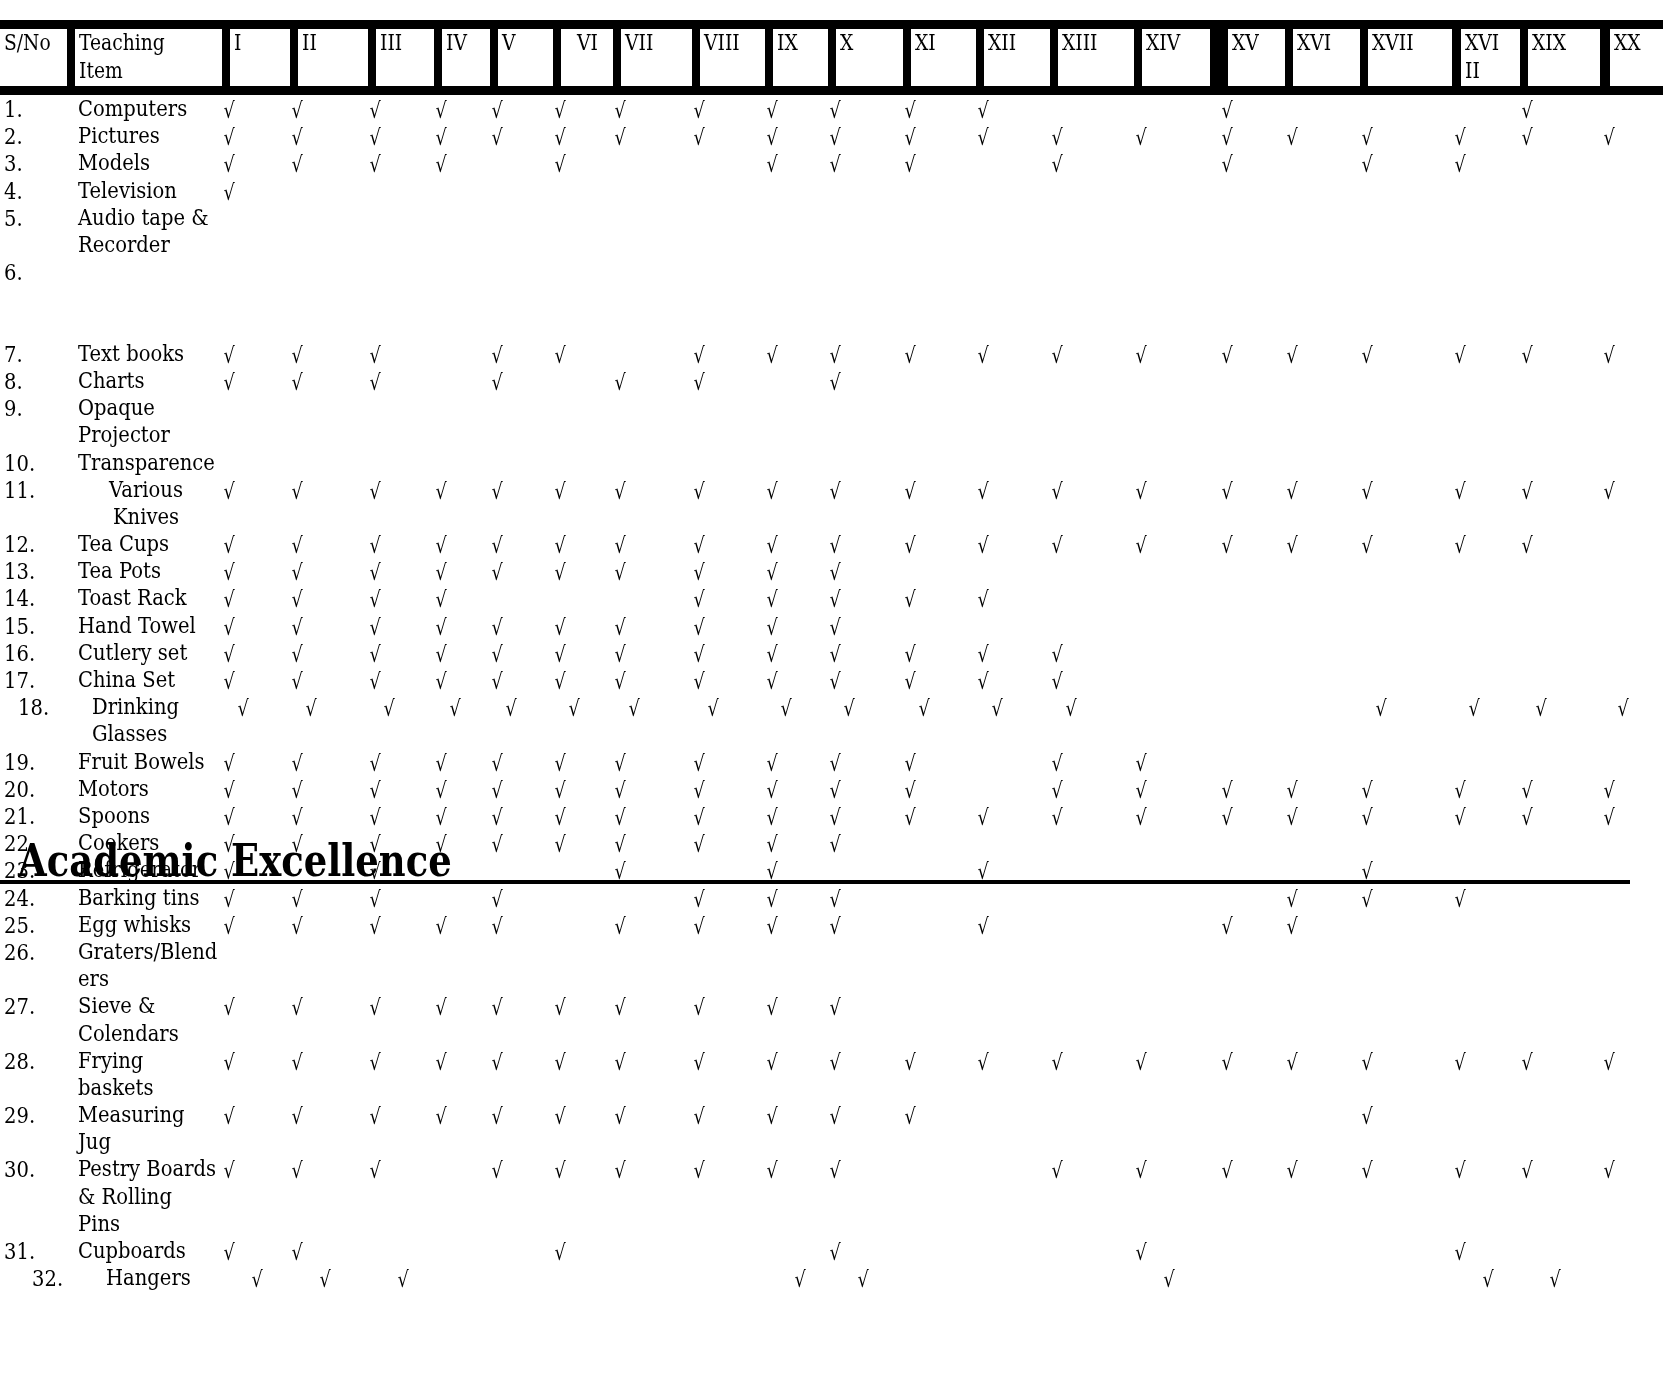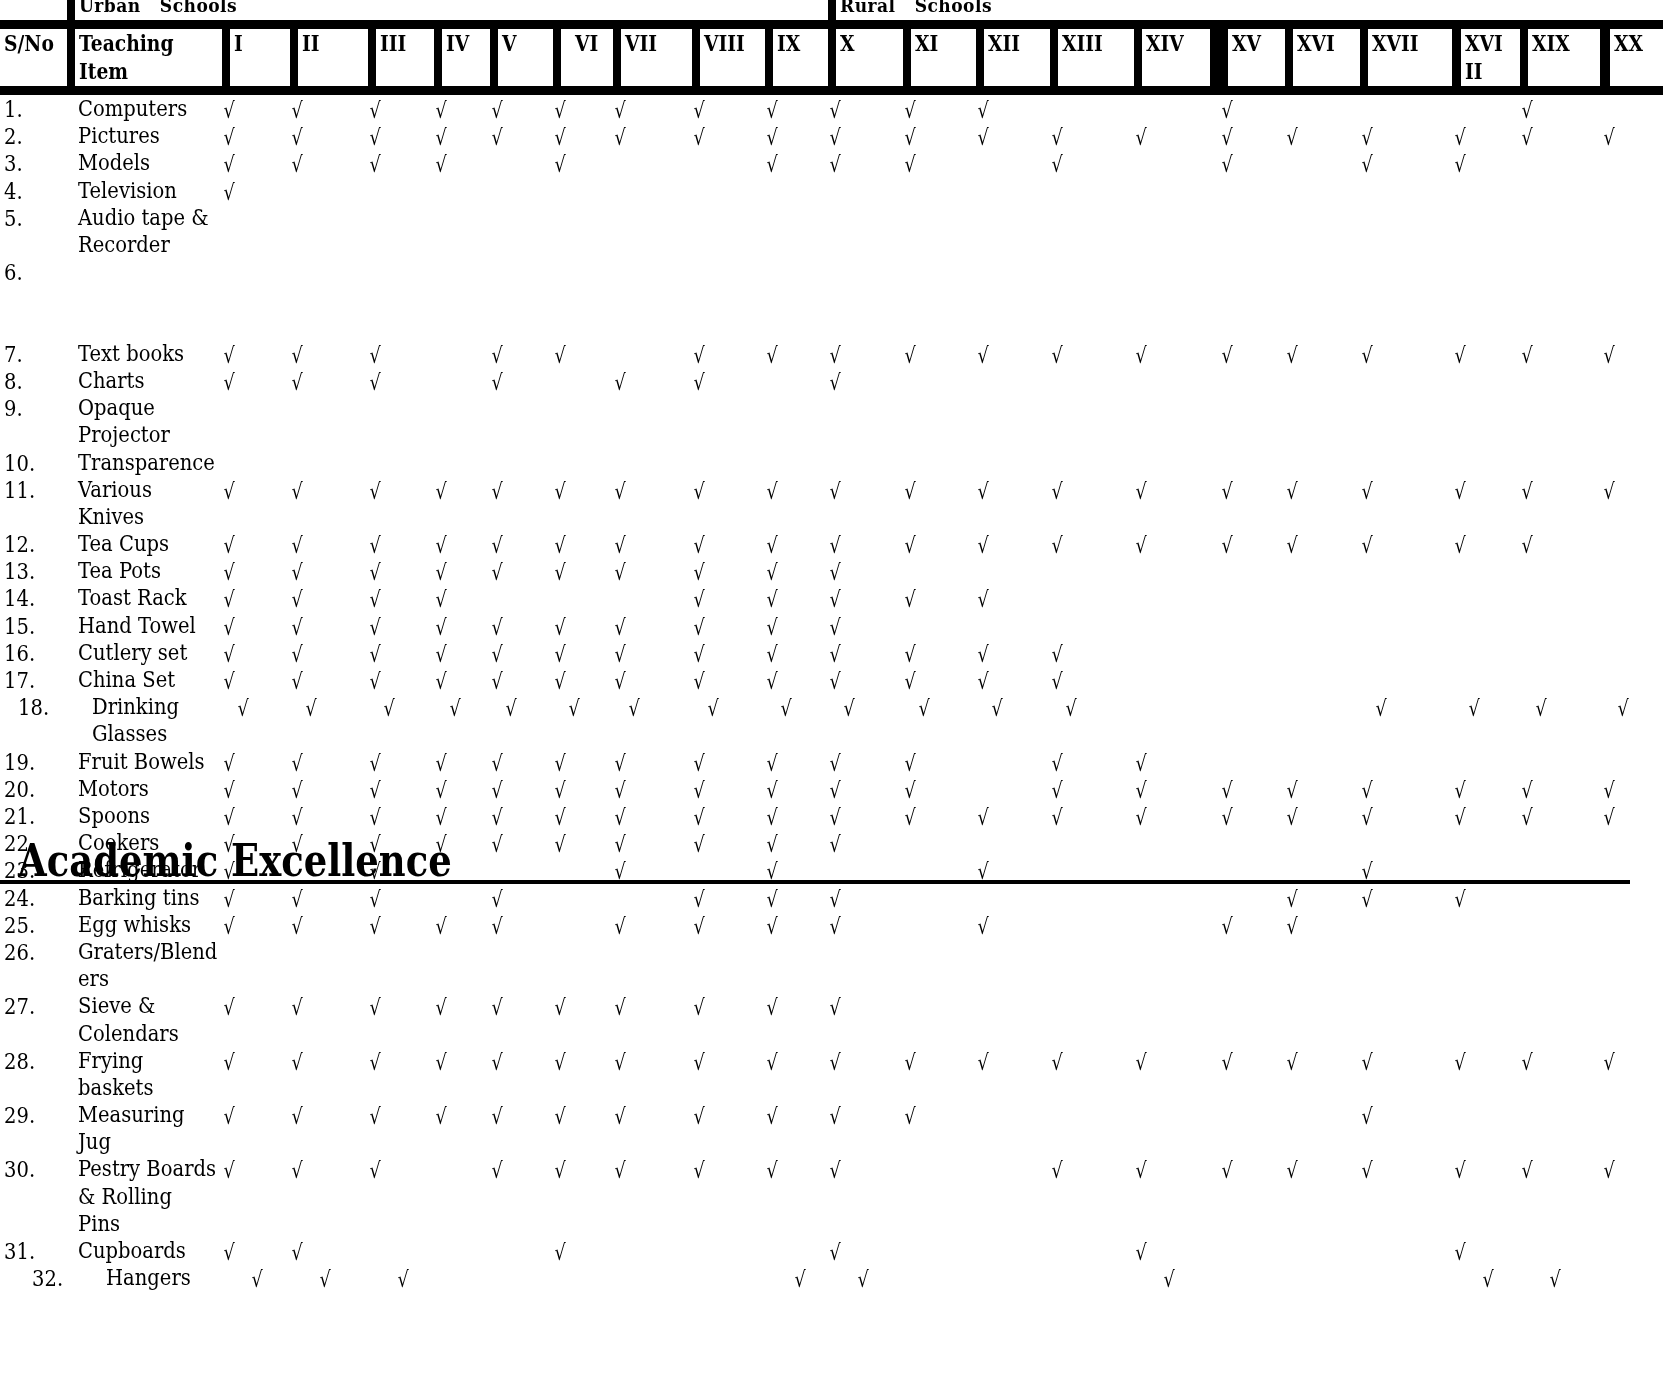--- a/index.html
+++ b/index.html
@@ -4,44 +4,38 @@
 <style>
   html, body { margin: 0; padding: 0; background: #ffffff; }
   body { width: 1663px; height: 1382px; position: relative; overflow: hidden; font-family: "DejaVu Serif", "Liberation Serif", serif; color: #000; }
   .page { position: absolute; left: 0; top: 0; width: 1663px; height: 1382px; }
 
   .group-row { position: absolute; top: 0; left: 0; width: 1663px; height: 20px; }
   .group-label { position: absolute; top: -6px; font-weight: bold; font-size: 19px; font-family: "DejaVu Serif", serif; transform: scaleX(0.9); transform-origin: left top; letter-spacing: 0.5px; white-space: pre; }
   .vbar { position: absolute; background: #000; }
 
   .hdr { position: absolute; top: 20px; left: 0; width: 1663px; height: 75px; background: #000; }
-  .hcell { position: absolute; top: 9px; height: 57px; background: #fff; font-weight: bold; font-size: 22px; line-height: 28px; padding-left: 4px; box-sizing: border-box; font-family: "DejaVu Serif", serif; overflow: hidden; }
+  .hcell { position: absolute; top: 9px; height: 57px; background: #fff; font-weight: normal; font-size: 22px; line-height: 28px; padding-left: 4px; box-sizing: border-box; font-family: "DejaVu Serif", serif; overflow: hidden; }
   .hcell span { display: inline-block; transform: scaleX(0.85); transform-origin: left top; white-space: pre-wrap; }
 
   .rows { position: absolute; top: 95px; left: 0; width: 1663px; }
   .row { position: relative; width: 1663px; }
   .sno { position: absolute; left: 4px; top: 0; font-size: 23px; line-height: 29px; transform: scaleX(0.85); transform-origin: left top; }
   .item { position: absolute; left: 78px; top: 0; width: 160px; font-size: 23px; line-height: 29px; }
   .item span { display: block; transform: scaleX(0.85); transform-origin: left top; white-space: nowrap; }
   .chk { position: absolute; top: 2px; font-size: 22px; line-height: 27px; font-family: "DejaVu Serif", serif; transform: scaleX(0.8); }
 
   .overlay-title { position: absolute; left: 18px; top: 838px; font-weight: bold; font-size: 44px; line-height: 46px; font-family: "DejaVu Serif", serif; transform: scaleX(0.84); transform-origin: left top; white-space: nowrap; }
   .overlay-rule { position: absolute; left: 0; top: 880px; width: 1630px; height: 4px; background: #000; }
 </style>
 </head>
 <body>
 
 <div class="page">
 
-  <div class="group-row">
-    <div class="vbar" style="left:67px;top:0;width:8px;height:20px;"></div>
-    <div class="group-label" style="left:79px;">Urban   Schools</div>
-    <div class="vbar" style="left:828px;top:0;width:8px;height:20px;"></div>
-    <div class="group-label" style="left:840px;">Rural   Schools</div>
-  </div>
 
   <div class="hdr" id="hdr">
       <div class="hcell" style="left: 0px; width: 67px;"><span>S/No</span></div>
       <div class="hcell" style="left: 75px; width: 147px;"><span>Teaching
 Item</span></div>
       <div class="hcell" style="left: 230px; width: 60px;"><span>I</span></div>
       <div class="hcell" style="left: 298px; width: 70px;"><span>II</span></div>
       <div class="hcell" style="left: 376px; width: 58px;"><span>III</span></div>
       <div class="hcell" style="left: 442px; width: 48px;"><span>IV</span></div>
       <div class="hcell" style="left: 498px; width: 55px;"><span>V</span></div>
@@ -188,21 +182,21 @@
           <span style="line-height: 27.2px;">Opaque</span>
           <span style="line-height: 27.2px;">Projector</span>
         </div>
       </div>
       <div class="row" style="height: 27.2px;">
         <div class="sno">10.</div>
         <div class="item">
           <span style="line-height: 27.2px;">Transparence</span>
         </div>
       </div>
-      <div class="row" style="height: 54.4px;">
+      <div class="row" style="height: 54.4px; text-align: center;">
         <div class="sno">11.</div>
         <div class="item">
           <span style="line-height: 27.2px;">Various</span>
           <span style="line-height: 27.2px;">Knives</span>
         </div>
         <div class="chk" style="left: 222px;">√</div>
         <div class="chk" style="left: 290px;">√</div>
         <div class="chk" style="left: 368px;">√</div>
         <div class="chk" style="left: 434px;">√</div>
         <div class="chk" style="left: 490px;">√</div>

